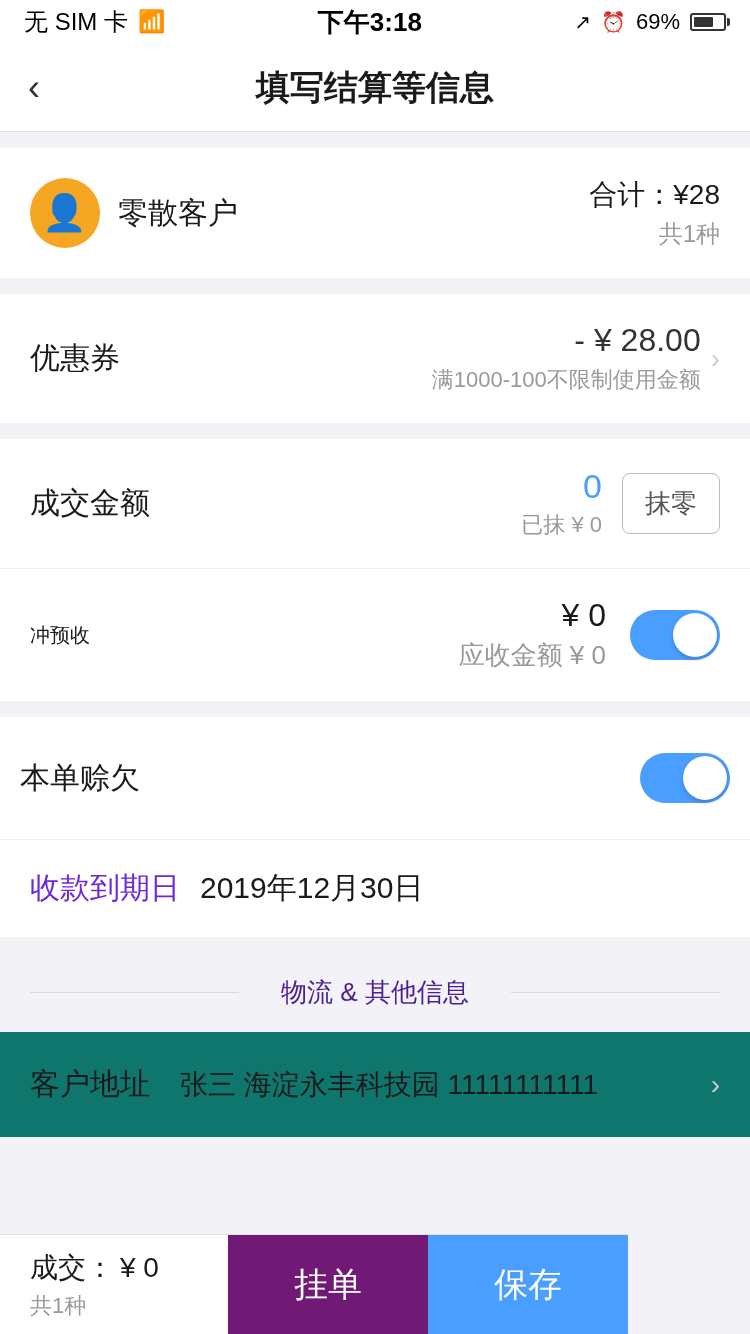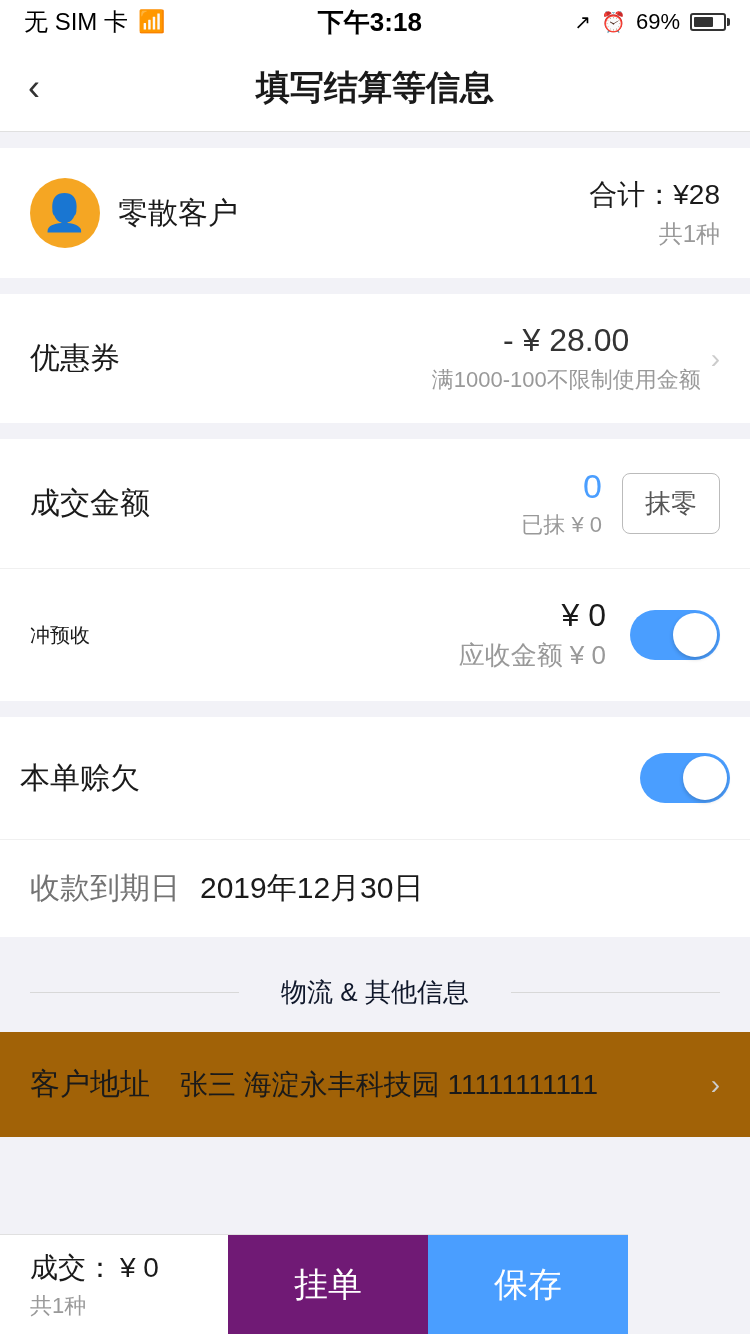--- a/index.html
+++ b/index.html
@@ -119,21 +119,21 @@
       min-height: 100px;
     }
     .coupon-label {
       font-size: 30px;
       color: #1a1a1a;
     }
     .coupon-right {
       display: flex;
       align-items: center;
       gap: 10px;
-      text-align: center;
+      text-align: right;
     }
     .coupon-discount {
       font-size: 32px;
       color: #333;
       font-weight: 500;
     }
     .coupon-desc {
       font-size: 22px;
       color: #999;
       margin-top: 6px;
@@ -234,49 +234,49 @@
 
     
     .duedate-row {
       padding: 28px 30px;
       font-size: 30px;
       color: #1a1a1a;
       display: flex;
       align-items: center;
       gap: 20px;
     }
-    .duedate-label { color: #737373; }
+    .duedate-label { color: #6d28d9; }
     .duedate-value { color: #1a1a1a; }
 
     
     .logistics-header {
       background: #f2f2f7;
       text-align: center;
       padding: 22px 0;
-      color: #0f172a;
+      color: #4c1d95;
       font-size: 26px;
       display: flex;
       align-items: center;
       justify-content: center;
       gap: 12px;
     }
     .logistics-line {
       flex: 1;
       height: 1px;
       background: #d8d8d8;
       margin: 0 30px;
     }
 
     
     .address-row {
       display: flex;
       align-items: center;
       justify-content: space-between;
       padding: 32px 30px;
-      background: #a16207;
+      background: #0f766e;
     }
     .address-label { font-size: 30px; color: #1a1a1a; flex-shrink: 0; margin-right: 30px; }
     .address-value {
       flex: 1;
       font-size: 28px;
       color: #1a1a1a;
     }
 
     
     .bottom-bar {

